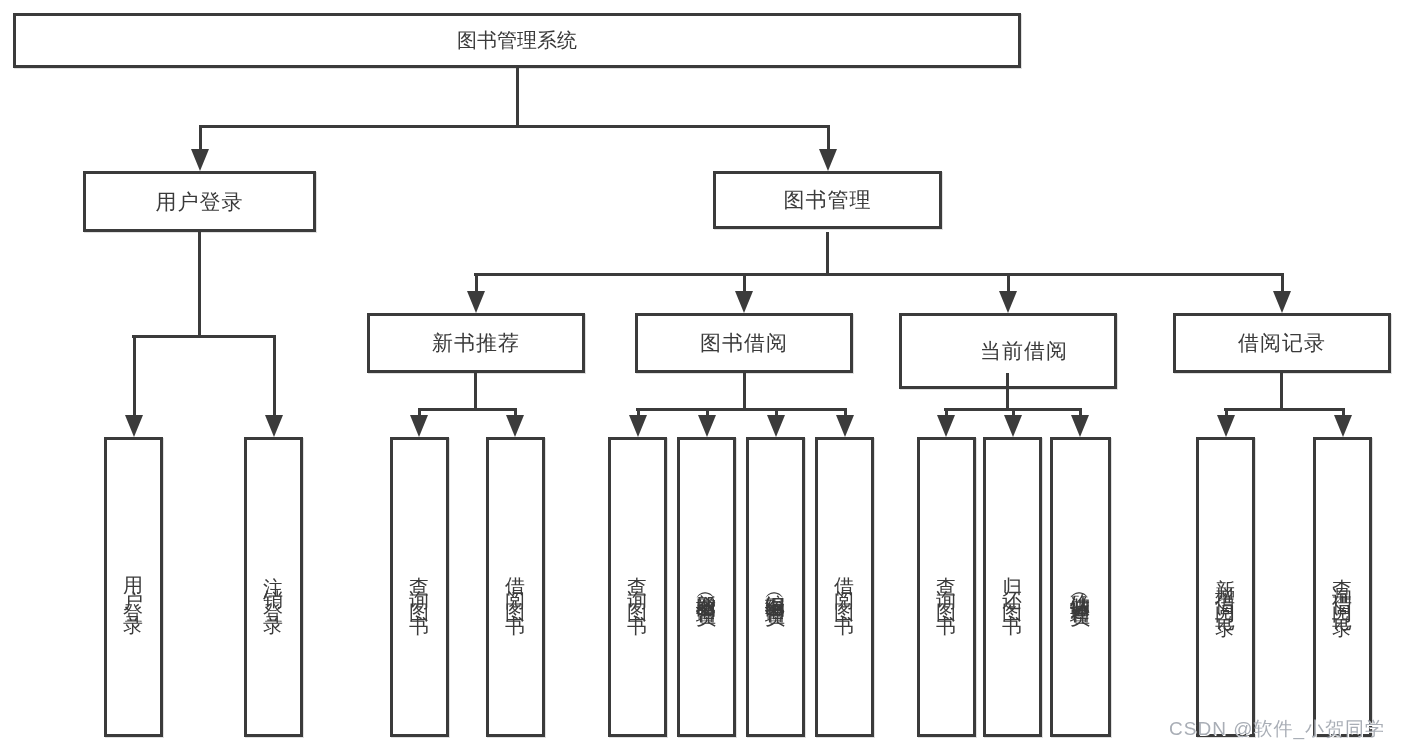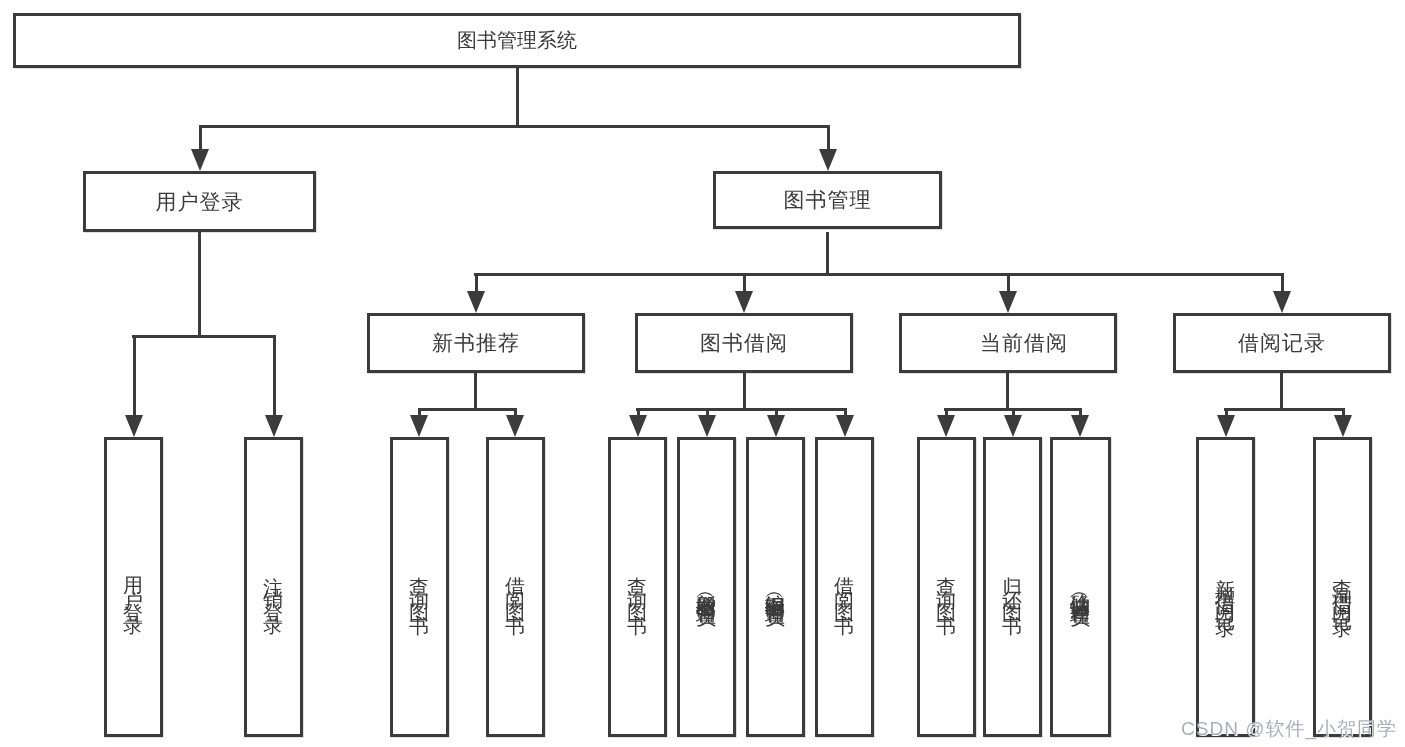--- a/index.html
+++ b/index.html
@@ -60,21 +60,21 @@
   }
   .arrow .stem { width: 3px; flex: 1 1 auto; background: var(--line); }
   .arrow .head {
     width: 0; height: 0;
     border-left: 9px solid transparent;
     border-right: 9px solid transparent;
     border-top: 22px solid var(--line);
   }
   .watermark {
     position: absolute;
-    right: 8px;
+    right: 20px;
     bottom: 5px;
     font-size: 19px;
     color: var(--watermark);
     text-shadow: 1px 1px 0 #fff;
     letter-spacing: 1px;
     pointer-events: none;
   }
 </style>
 </head>
 <body>
@@ -132,21 +132,21 @@
       <div class="stem"></div>
       <div class="head"></div>
     </div>
 
   <div class="box h" style="left:367px; top:313px; width:218px; height:60px;">
     <span>新书推荐</span>
   </div>
   <div class="box h" style="left:635px; top:313px; width:218px; height:60px;">
     <span>图书借阅</span>
   </div>
-  <div class="box h" style="left:899px; top:313px; width:218px; height:60px;padding-left:32px;">
+  <div class="box h" style="left:899px; top:313px; width:218px; height:76px;padding-left:32px;">
     <span>当前借阅</span>
   </div>
   <div class="box h" style="left:1173px; top:313px; width:218px; height:60px;">
     <span>借阅记录</span>
   </div>
 
   <div class="vline" style="left:474px; top:373px; height:35px;"></div>
   <div class="hline" style="left:418px; top:408px; width:99px;"></div>
   <div class="arrow" style="left:419px; top:408px; height:29px;">
       <div class="stem"></div>

